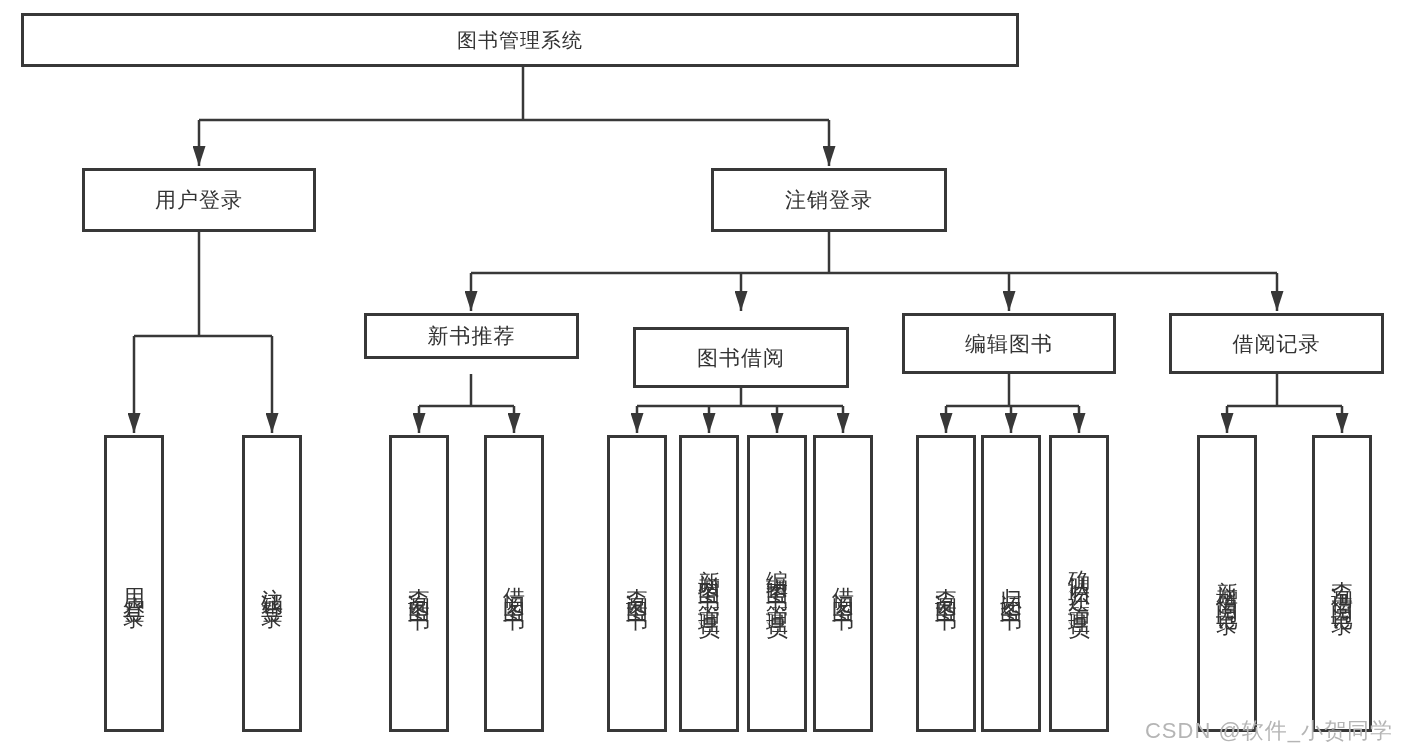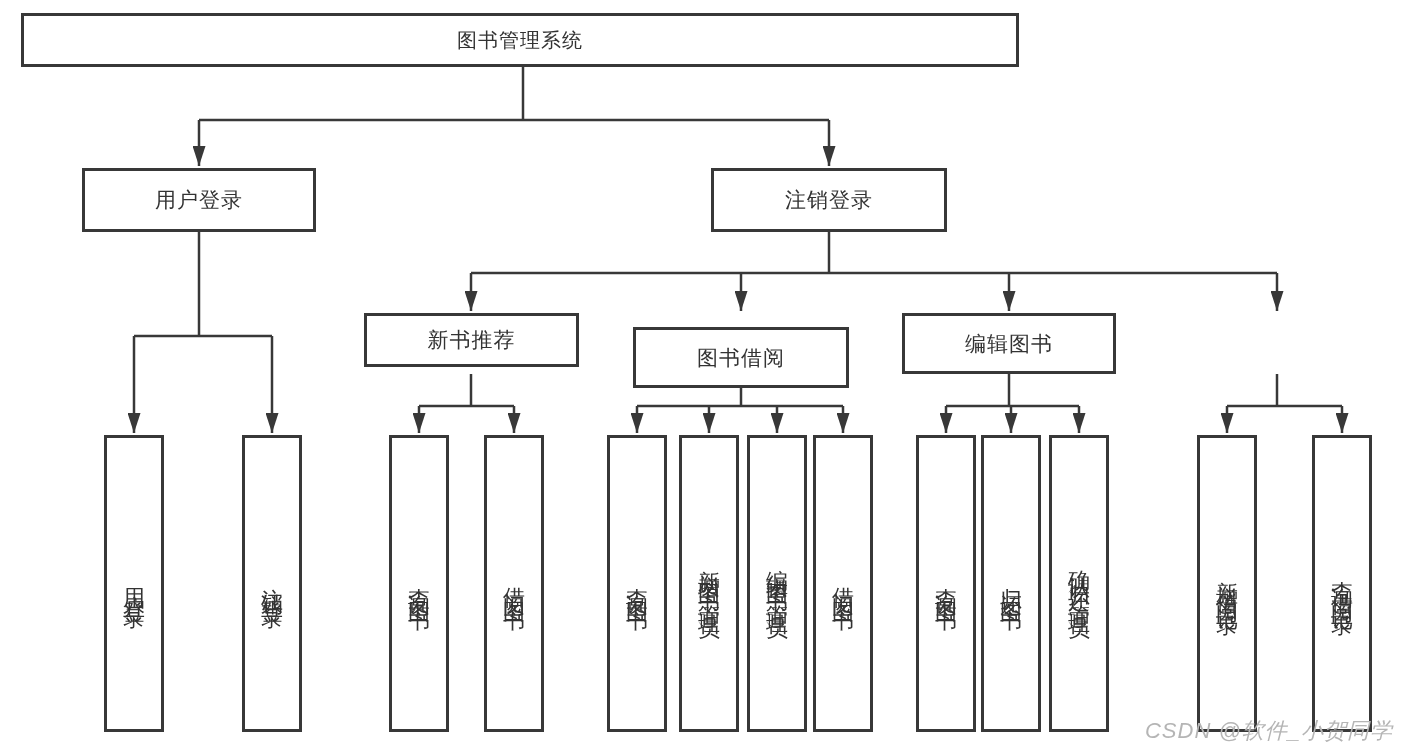--- a/index.html
+++ b/index.html
@@ -38,21 +38,20 @@
   }
   .watermark{
     position:absolute;
     top:716px;
     right:12px;
     font-size:22px;
     color:#b5b5b5;
     letter-spacing:1px;
     z-index:5;
     white-space:nowrap;
-    font-style:italic;
   }
 </style>
 </head>
 <body>
 
 <div class="canvas">
 
   <svg class="connectors" width="1405" height="747" viewBox="0 0 1405 747">
     <defs>
       <marker id="arrow" viewBox="0 0 20 13" refX="20" refY="6.5" markerWidth="20" markerHeight="13" markerUnits="userSpaceOnUse" orient="auto">
@@ -107,28 +106,31 @@
     <span class="hlabel">图书管理系统</span>
   </div>
 
   <div class="node" style="left:82px;top:168px;width:234px;height:64px">
     <span class="hlabel">用户登录</span>
   </div>
   <div class="node" style="left:711px;top:168px;width:236px;height:64px">
     <span class="hlabel">注销登录</span>
   </div>
 
-  <div class="node" style="left:364px;top:313px;width:215px;height:54px">
+  <div class="node" style="left:364px;top:313px;width:215px;height:46px">
     <span class="hlabel">新书推荐</span>
   </div>
   <div class="node" style="left:633px;top:327px;width:216px;height:61px">
     <span class="hlabel">图书借阅</span>
   </div>
   <div class="node" style="left:902px;top:313px;width:214px;height:61px">
     <span class="hlabel">编辑图书</span>
+  </div>
+  <div class="node" style="left:1169px;top:313px;width:215px;height:61px">
+    <span class="hlabel">借阅记录</span>
   </div>
 
   <div class="node" style="left:104px;top:435px;width:60px;height:297px">
     <span class="vlabel">用户登录</span>
   </div>
   <div class="node" style="left:242px;top:435px;width:60px;height:297px">
     <span class="vlabel">注销登录</span>
   </div>
 
   <div class="node" style="left:389px;top:435px;width:60px;height:297px">

